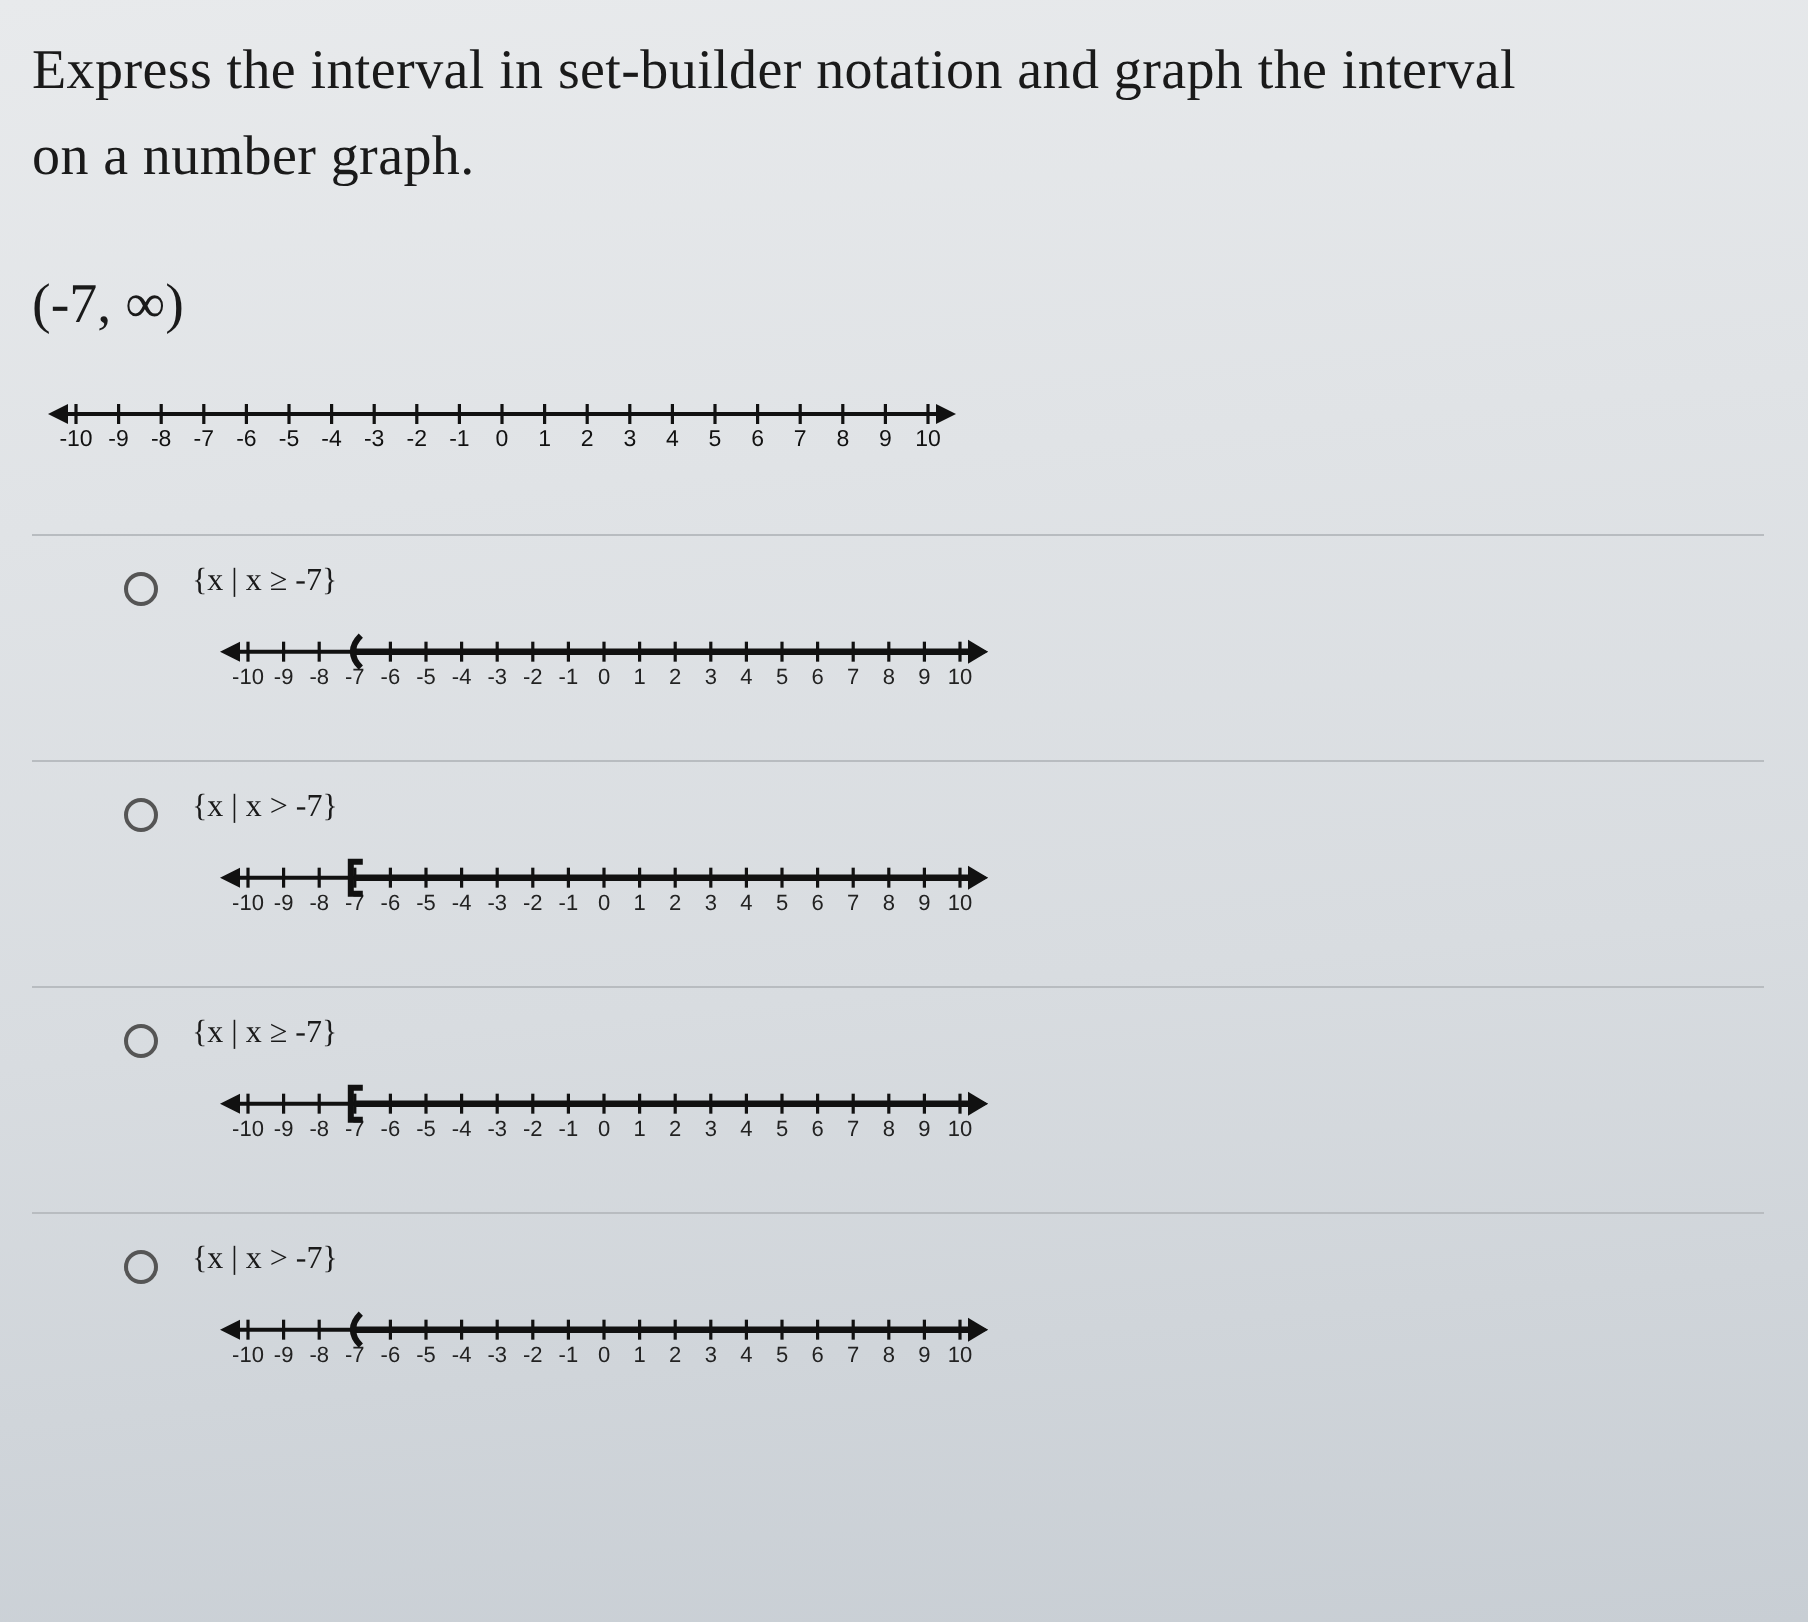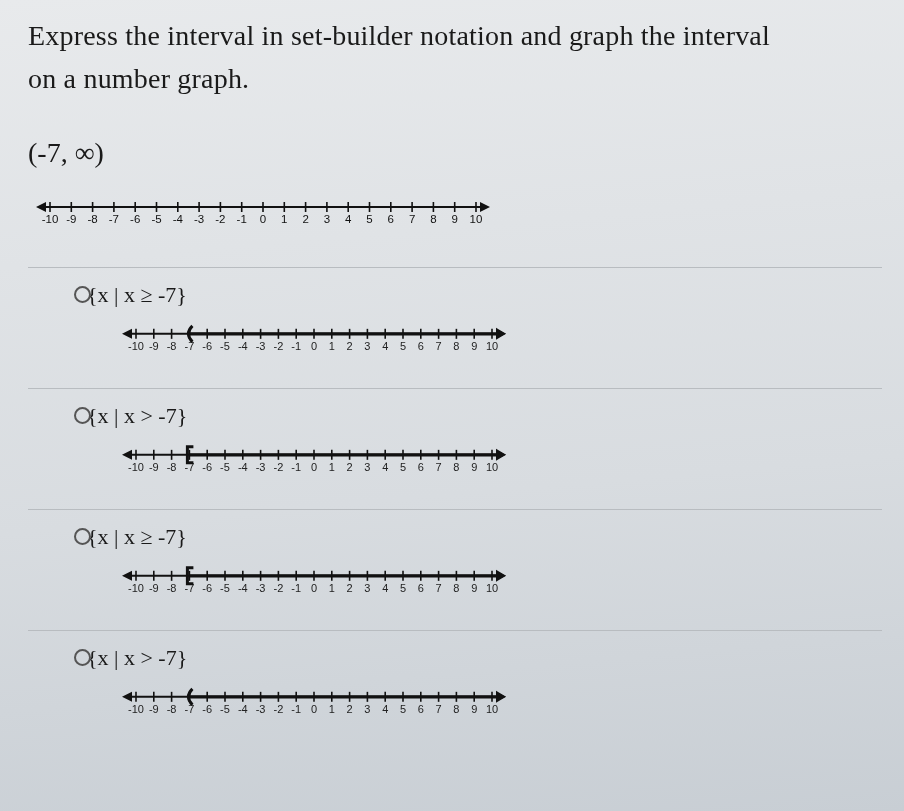--- a/index.html
+++ b/index.html
@@ -5,21 +5,21 @@
   * { box-sizing: border-box; }
   html, body {
     margin: 0; padding: 0;
     width: 904px; height: 811px;
     font-family: Georgia, 'Times New Roman', serif;
     background: linear-gradient(175deg, #e8eaec 0%, #d8dce0 60%, #c8ced4 100%);
     color: #1a1a1a;
     overflow: hidden;
   }
   .page {
-    padding: 14px 22px 0 28px;
+    padding: 14px 22px 0 16px;
   }
   .question {
     font-size: 28px;
     line-height: 1.55;
     margin-bottom: 36px;
     letter-spacing: 0.2px;
   }
   .interval-given {
     font-size: 28px;
     margin-bottom: 20px;
@@ -41,22 +41,22 @@
   .opt:last-child { border-bottom: none; }
   .radio {
     position: absolute;
     left: 46px; top: 18px;
     width: 17px; height: 17px;
     border: 2px solid #555;
     border-radius: 50%;
     background: transparent;
   }
   .opt-label {
-    font-size: 22px;
-    margin-left: 23px;
+    font-size: 16px;
+    margin-left: 44px;
     margin-bottom: 10px;
     font-family: Georgia, serif;
   }
   .tick-label {
     font: 11px Arial, sans-serif;
     fill: #222;
     text-anchor: middle;
   }
   .tick-label.big { font: 11.5px Arial, sans-serif; fill:#111; }
   .axis { stroke:#111; stroke-width:2; }

